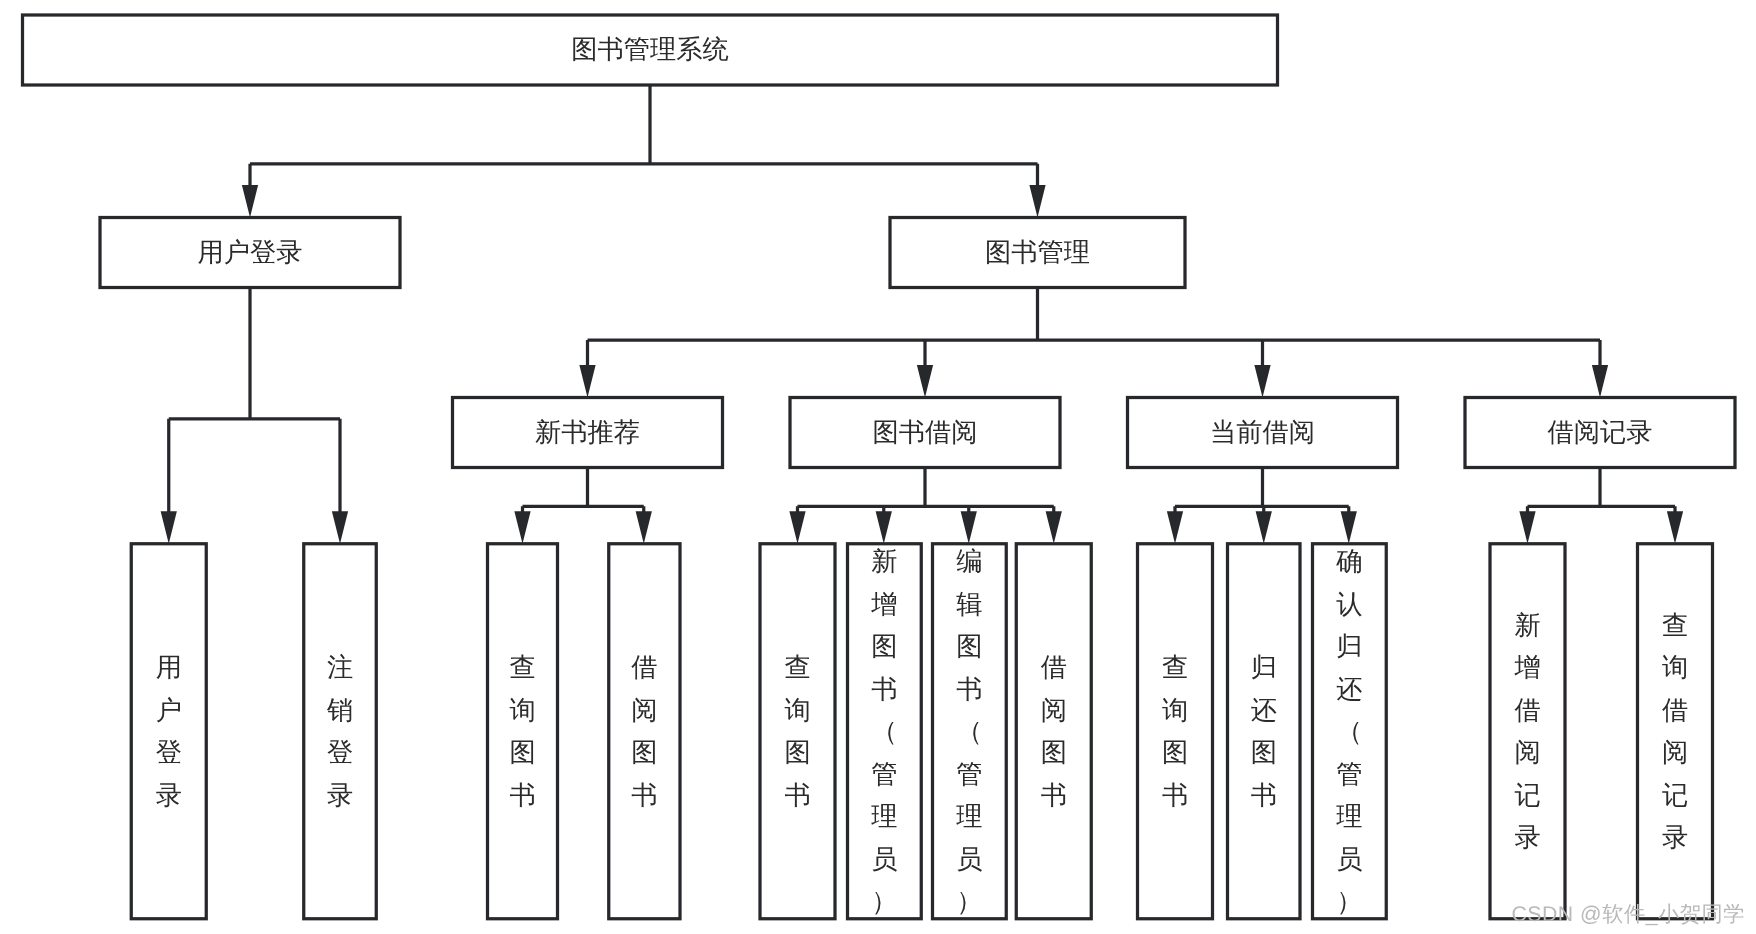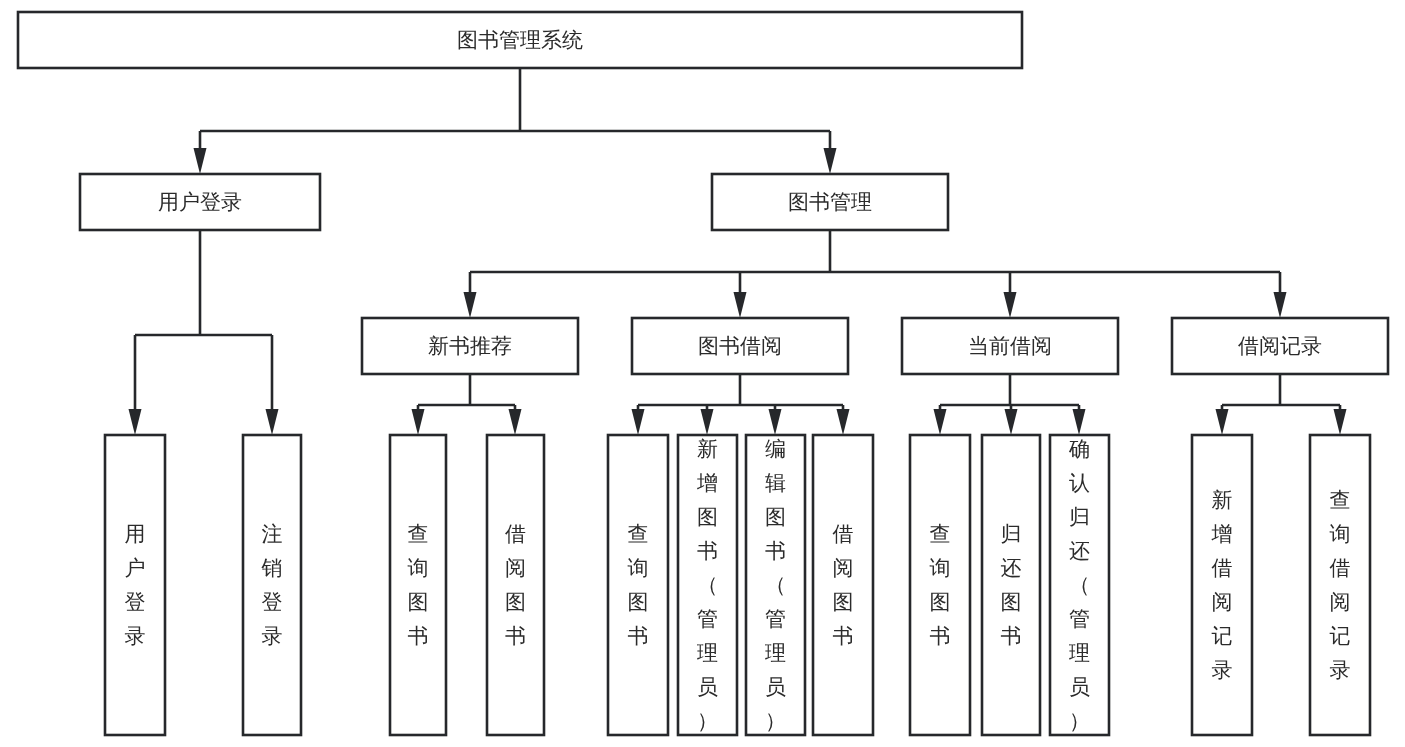--- a/index.html
+++ b/index.html
@@ -218,14 +218,15 @@
           <rect x="1192" y="435" width="60" height="300" class="node-rect"></rect>
           <text x="1222" y="0" class="node-label-v"><tspan x="1222" y="507">新</tspan><tspan x="1222" y="541">增</tspan><tspan x="1222" y="575">借</tspan><tspan x="1222" y="609">阅</tspan><tspan x="1222" y="643">记</tspan><tspan x="1222" y="677">录</tspan></text>
         </g>
         <g>
           <rect x="1310" y="435" width="60" height="300" class="node-rect"></rect>
           <text x="1340" y="0" class="node-label-v"><tspan x="1340" y="507">查</tspan><tspan x="1340" y="541">询</tspan><tspan x="1340" y="575">借</tspan><tspan x="1340" y="609">阅</tspan><tspan x="1340" y="643">记</tspan><tspan x="1340" y="677">录</tspan></text>
         </g>
       </g>
   </svg>
 
+  <div class="watermark">CSDN @软件_小贺同学</div>
 
 </div>
 
 </body></html>

